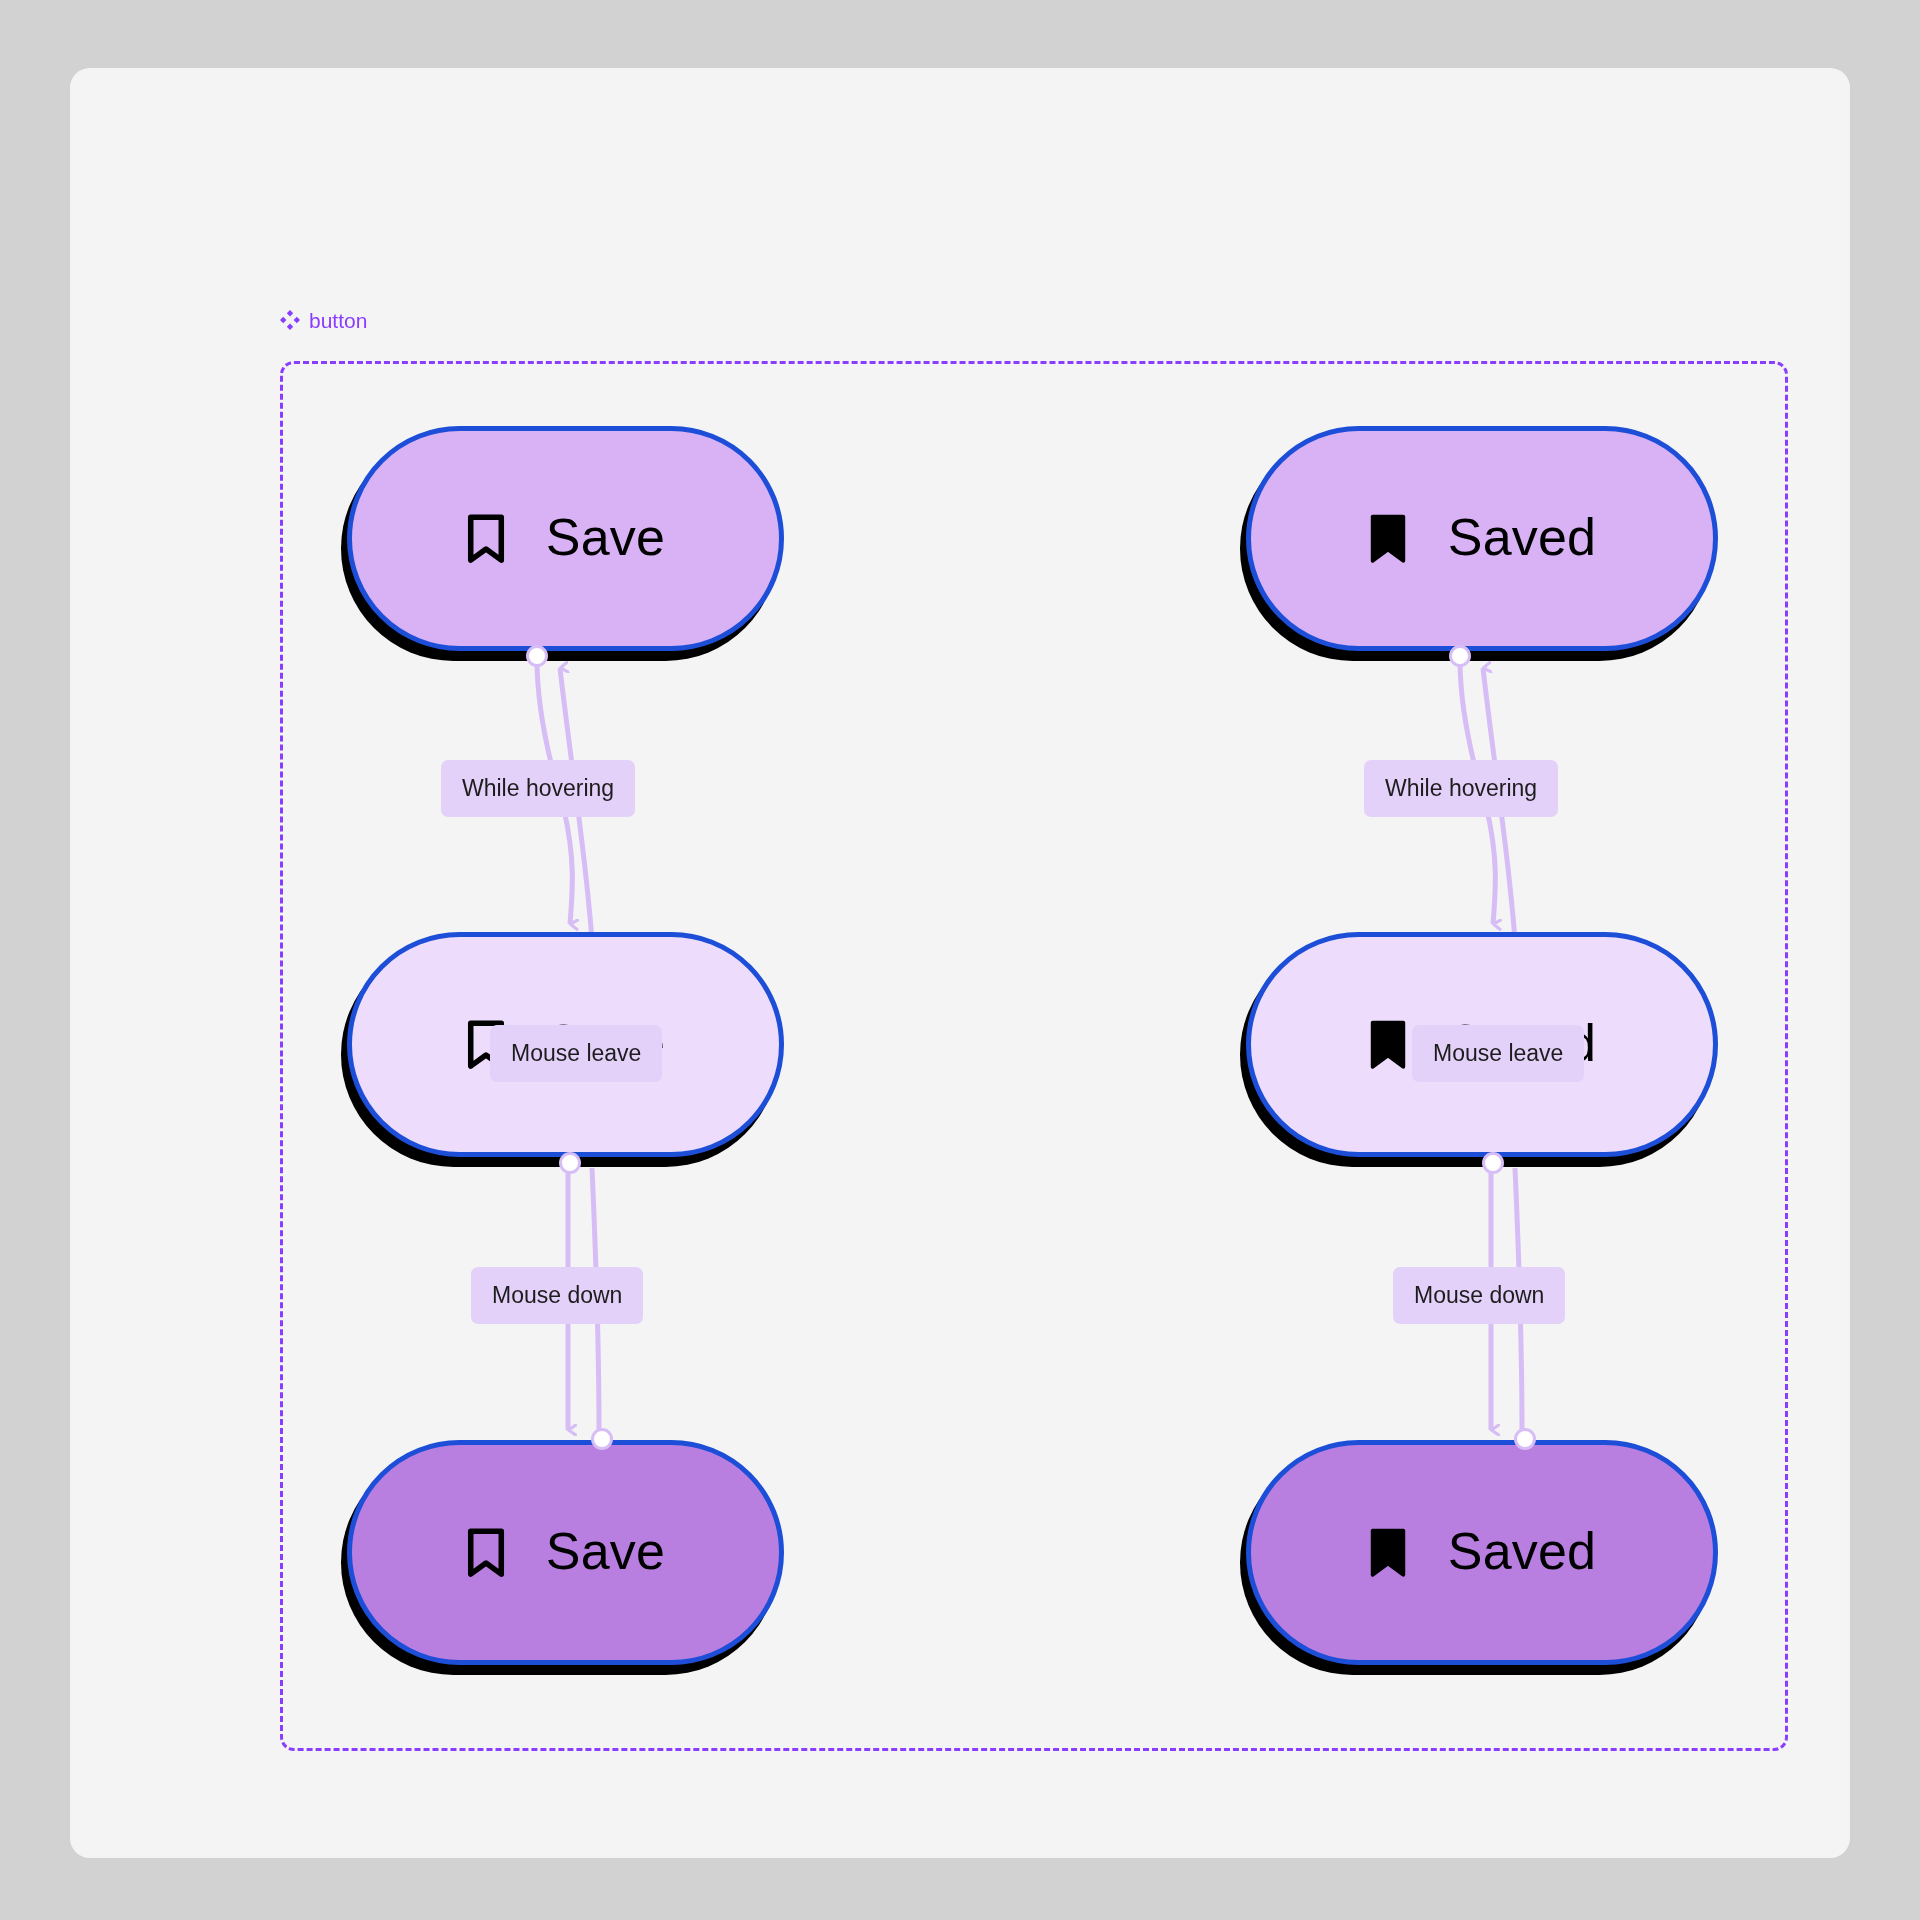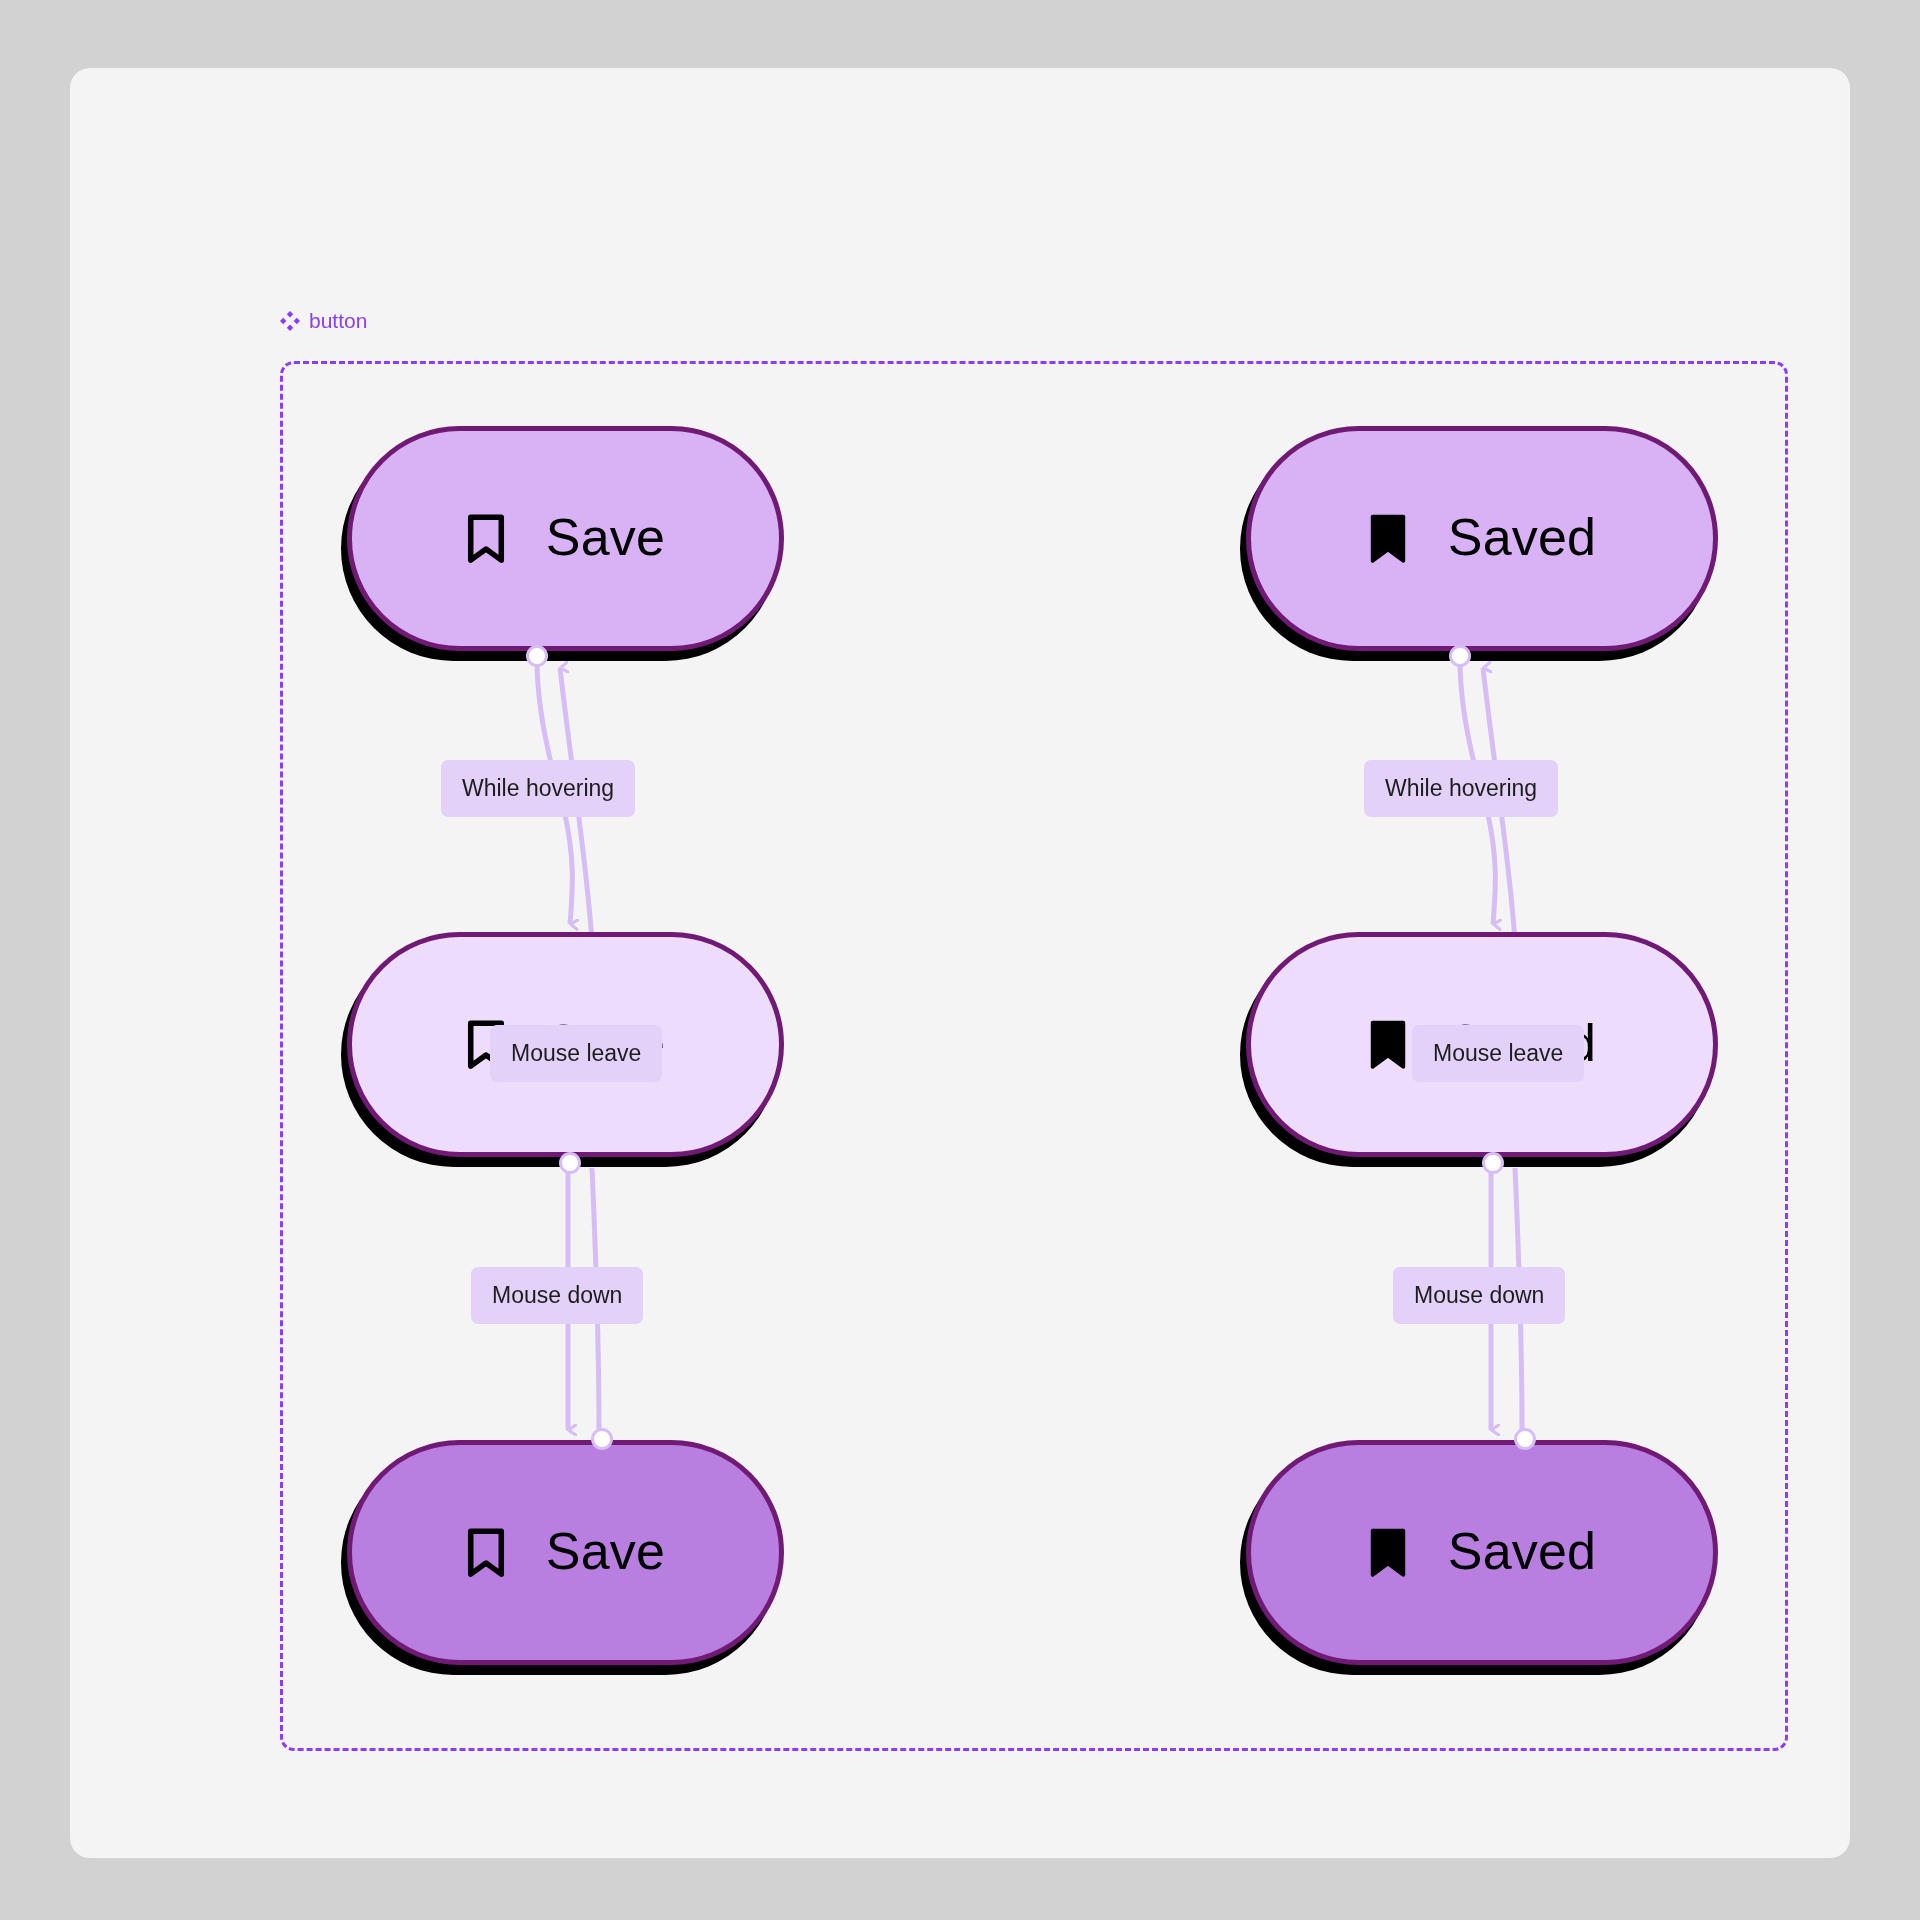--- a/index.html
+++ b/index.html
@@ -23,21 +23,20 @@
     background: #f4f4f4;
     border-radius: 20px;
   }
 
   
   .set-label {
     position: absolute;
     left: 210px;
     top: 242px;
     display: flex;
-    align-items: center;
     gap: 9px;
     color: #8b3dff;
     font-size: 21px;
     line-height: 1;
     white-space: nowrap;
   }
   .set-label .diamond-icon {
     width: 20px;
     height: 20px;
     display: block;
@@ -66,21 +65,21 @@
   }
 
   
   .btn {
     position: absolute;
     box-sizing: border-box;
     display: flex;
     align-items: center;
     justify-content: center;
     gap: 40px;
-    border: 5px solid #701a75;
+    border: 5px solid #1d4ed8;
     border-radius: 999px;
     box-shadow: -6px 10px 0 0 #000000;
     font-size: 52px;
     color: #000000;
     letter-spacing: 0.2px;
   }
   .btn .bm-icon {
     width: 40px;
     height: 52px;
     display: block;

